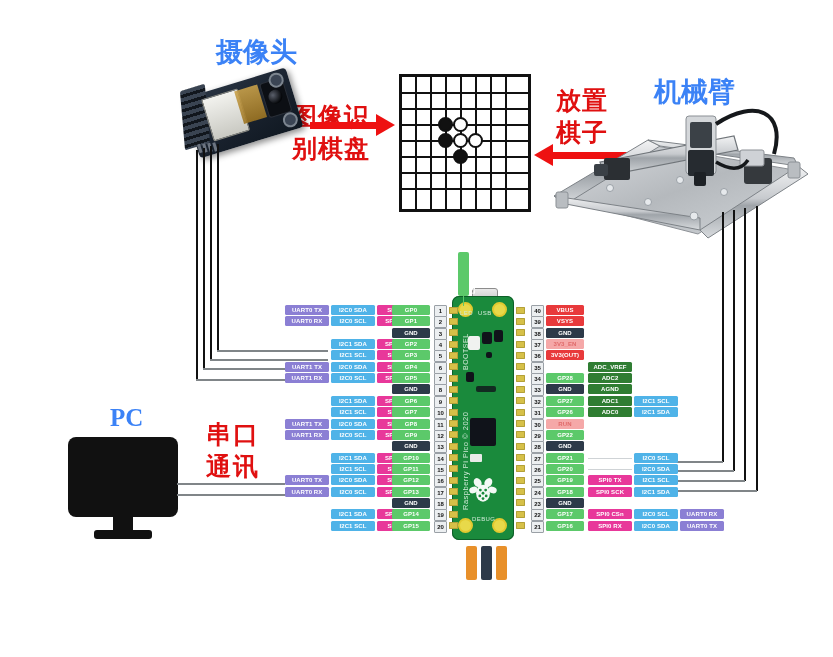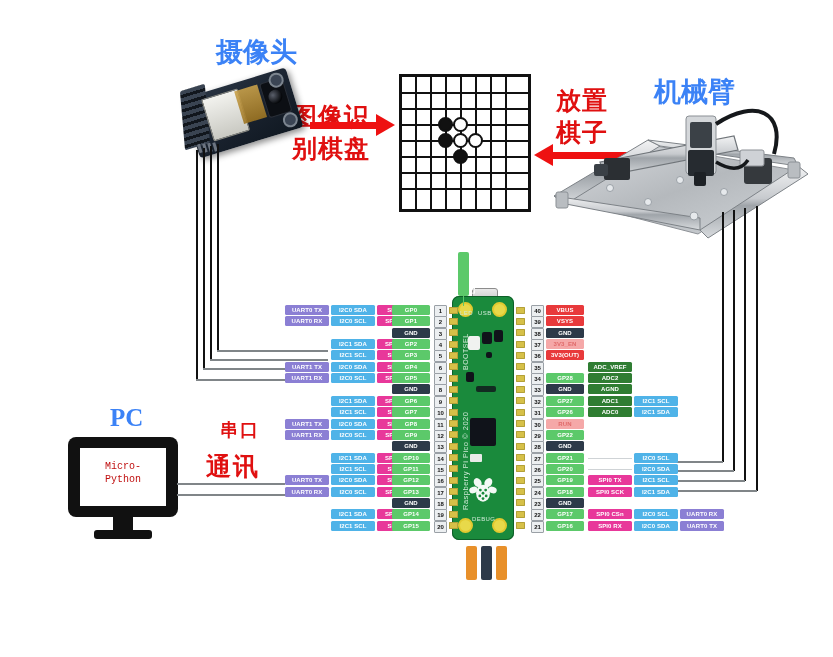--- a/index.html
+++ b/index.html
@@ -92,21 +92,21 @@
 <div class="abs cn-red" style="left:292px;top:100px;font-size:25px;letter-spacing:1px;">图像识</div>
 <div class="abs cn-red" style="left:292px;top:132px;font-size:25px;letter-spacing:1px;">别棋盘</div>
 
 <div class="abs cn-red" style="left:556px;top:84px;font-size:25px;letter-spacing:1px;">放置</div>
 <div class="abs cn-red" style="left:556px;top:116px;font-size:25px;letter-spacing:1px;">棋子</div>
 
 <div class="abs cn-black" style="left:654px;top:74px;font-size:27px;">机械臂</div>
 
 <div class="abs cn-black lbl-pc" style="left:110px;top:404px;font-family:'Liberation Serif',serif;">PC</div>
 
-<div class="abs cn-red" style="left:220px;top:418px;font-size:18px;letter-spacing:2px;">串口</div>
+<div class="abs cn-red" style="left:206px;top:418px;font-size:25px;letter-spacing:2px;">串口</div>
 <div class="abs cn-red" style="left:206px;top:450px;font-size:25px;letter-spacing:2px;">通讯</div>
 
 <div class="abs" id="camera-module">
   <div class="cam-pcb"></div>
   <div class="cam-header"></div>
   <div class="cam-conn"></div>
   <div class="cam-ribbon"></div>
   <div class="cam-lens"></div>
   <div class="cam-hole" style="left:96px;top:16px;"></div>
   <div class="cam-hole" style="left:98px;top:58px;"></div>
@@ -188,26 +188,20 @@
 
   <circle cx="62" cy="100" r="3.5" fill="#e6e9ec" stroke="#9aa0a6"></circle>
   <circle cx="100" cy="114" r="3.5" fill="#e6e9ec" stroke="#9aa0a6"></circle>
   <circle cx="132" cy="92" r="3.5" fill="#e6e9ec" stroke="#9aa0a6"></circle>
   <circle cx="176" cy="104" r="3.5" fill="#e6e9ec" stroke="#9aa0a6"></circle>
   <circle cx="146" cy="128" r="4" fill="#e6e9ec" stroke="#9aa0a6"></circle>
 </svg>
 
 <div class="abs" id="pc-monitor">
   <div class="mon-body"></div>
-  <div class="mon-screen">
-    <div class="mon-text">
-      <div>Micro-</div>
-      <div>Python</div>
-    </div>
-  </div>
   <div class="mon-neck"></div>
   <div class="mon-base"></div>
 </div>
 
 <div class="abs pico-usb"></div>
 <div class="abs" id="pico-board">
   <div class="pico-mount" style="left:6px;top:6px;"></div>
   <div class="pico-mount" style="left:40px;top:6px;"></div>
   <div class="pico-mount" style="left:6px;top:222px;"></div>
   <div class="pico-mount" style="left:40px;top:222px;"></div>

